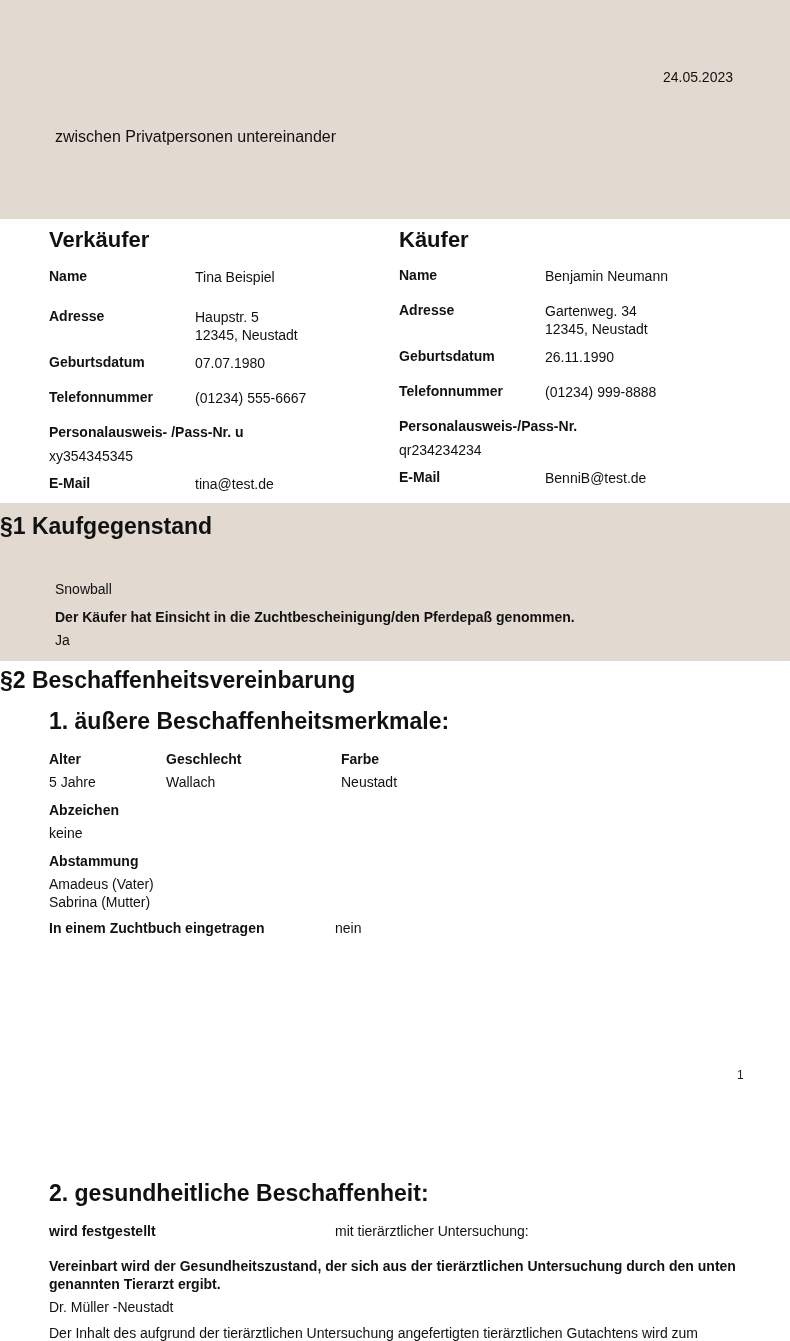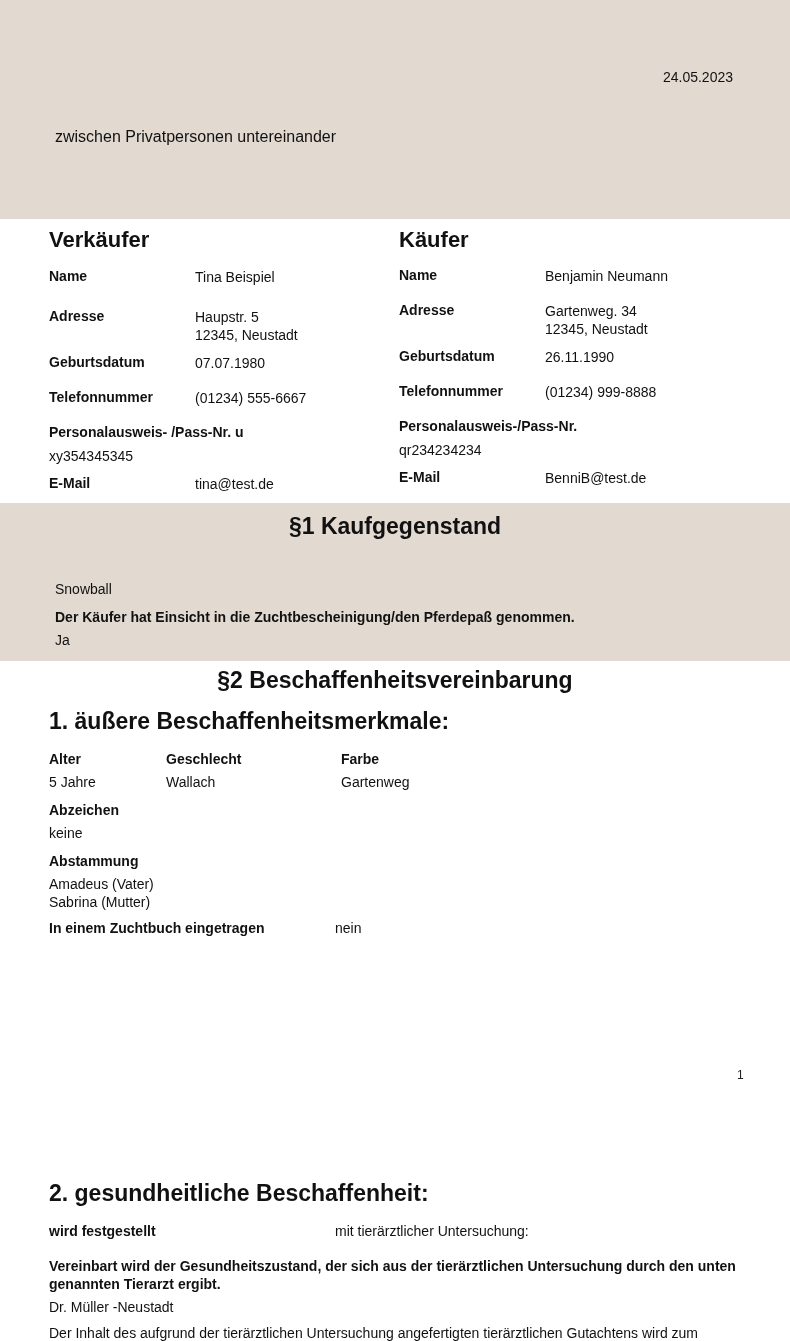--- a/index.html
+++ b/index.html
@@ -75,21 +75,21 @@
   
   .s1-band {
     position: absolute;
     left: 0; top: 503px;
     width: 790px; height: 158px;
     background: #e2d9d0;
   }
   .section-title {
     position: absolute;
     left: 0; width: 790px;
-    text-align: center;
+    text-align: left;
     font-size: 23px;
     font-weight: bold;
     margin: 0;
   }
   .s1-label {
     position: absolute;
     left: 55px;
     font-size: 14px;
     font-weight: bold;
   }
@@ -202,21 +202,21 @@
 <h2 class="section-title" style="top:667px">§2 Beschaffenheitsvereinbarung</h2>
 <h3 class="sub-title" style="top:708px">1. äußere Beschaffenheitsmerkmale:</h3>
 
 <div class="s2-label" style="left:49px; top:751px">Alter</div>
 <div class="s2-value" style="left:49px; top:773px">5 Jahre</div>
 
 <div class="s2-label" style="left:166px; top:751px">Geschlecht</div>
 <div class="s2-value" style="left:166px; top:773px">Wallach</div>
 
 <div class="s2-label" style="left:341px; top:751px">Farbe</div>
-<div class="s2-value" style="left:341px; top:773px">Gartenweg</div>
+<div class="s2-value" style="left:341px; top:773px">Neustadt</div>
 
 <div class="s2-label" style="left:49px; top:802px">Abzeichen</div>
 <div class="s2-value" style="left:49px; top:824px">keine</div>
 
 <div class="s2-label" style="left:49px; top:853px">Abstammung</div>
 <div class="s2-value" style="left:49px; top:875px">Amadeus (Vater)</div>
 <div class="s2-value" style="left:49px; top:893px">Sabrina (Mutter)</div>
 
 <div class="s2-label" style="left:49px; top:920px">In einem Zuchtbuch eingetragen</div>
 <div class="s2-value" style="left:335px; top:919px">nein</div>

